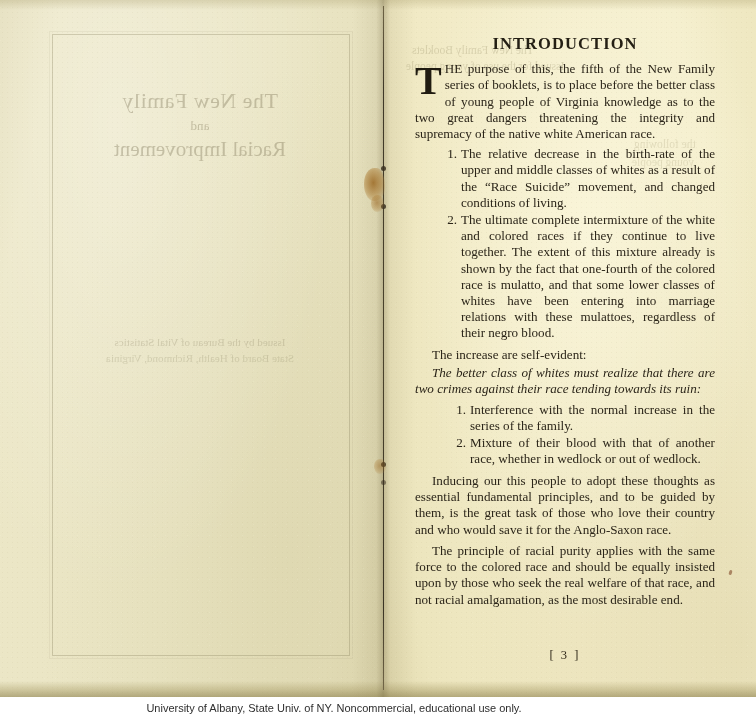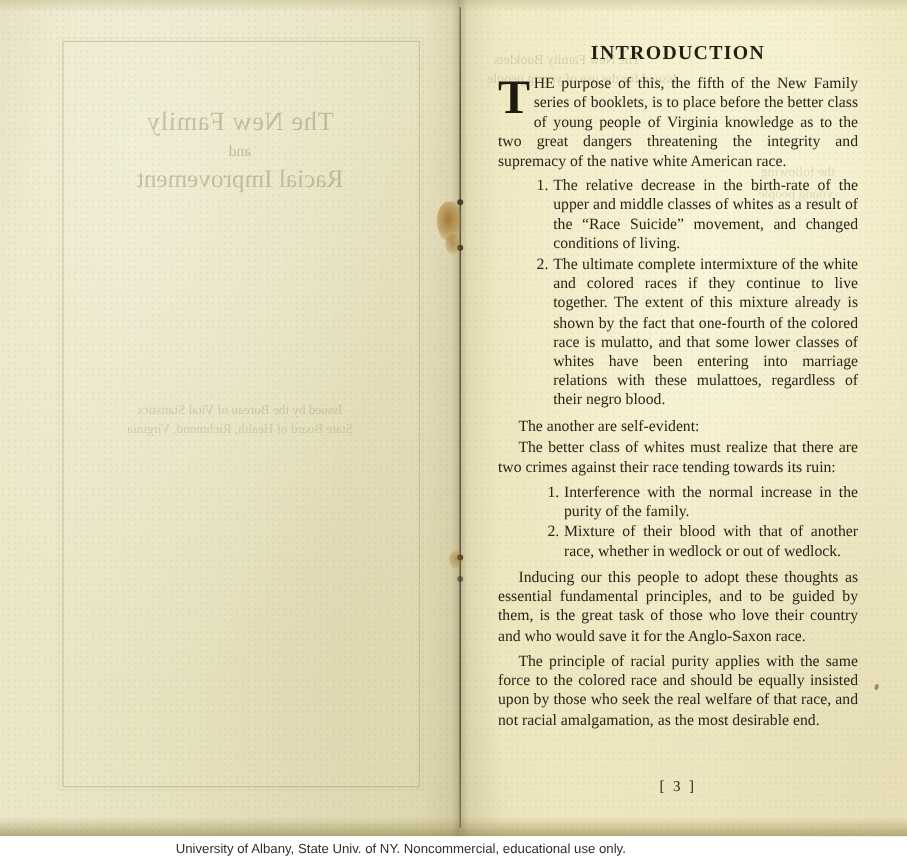--- a/index.html
+++ b/index.html
@@ -360,26 +360,26 @@
         <p class="para dropcap-para">
           <span class="dropcap">T</span><span>HE purpose of this, the fifth of the New Family series of booklets, is to place before the better class of young people of Virginia knowledge as to the two great dangers threatening the integrity and supremacy of the native white American race.</span>
         </p>
 
 
         <ol class="numlist">
           <li>The relative decrease in the birth-rate of the upper and middle classes of whites as a result of the “Race Suicide” movement, and changed conditions of living.</li>
           <li>The ultimate complete intermixture of the white and colored races if they continue to live together. The extent of this mixture already is shown by the fact that one-fourth of the colored race is mulatto, and that some lower classes of whites have been entering into marriage relations with these mulattoes, regardless of their negro blood.</li>
         </ol>
 
-        <p class="para para-indent" style="text-align:left; margin-top:5px;">The another are self-evident:</p>
-
-        <p class="para para-indent" style="margin-top:2px;">The better class of whites must realize that there are two crimes against their race tending towards its ruin:</p>
+        <p class="para para-indent" style="text-align:left; margin-top:5px;">The increase are self-evident:</p>
+
+        <p class="para para-indent" style="margin-top:2px;font-style:italic;">The better class of whites must realize that there are two crimes against their race tending towards its ruin:</p>
 
         <ol class="numlist numlist-inner tight">
-          <li>Interference with the normal increase in the purity of the family.</li>
+          <li>Interference with the normal increase in the series of the family.</li>
           <li>Mixture of their blood with that of another race, whether in wedlock or out of wedlock.</li>
         </ol>
 
         <p class="para para-indent">Inducing our this people to adopt these thoughts as essential fundamental principles, and to be guided by them, is the great task of those who love their country and who would save it for the Anglo-Saxon race.</p>
 
         <p class="para para-indent">The principle of racial purity applies with the same force to the colored race and should be equally insisted upon by those who seek the real welfare of that race, and not racial amalgamation, as the most desirable end.</p>
 
 
       </div>
 

